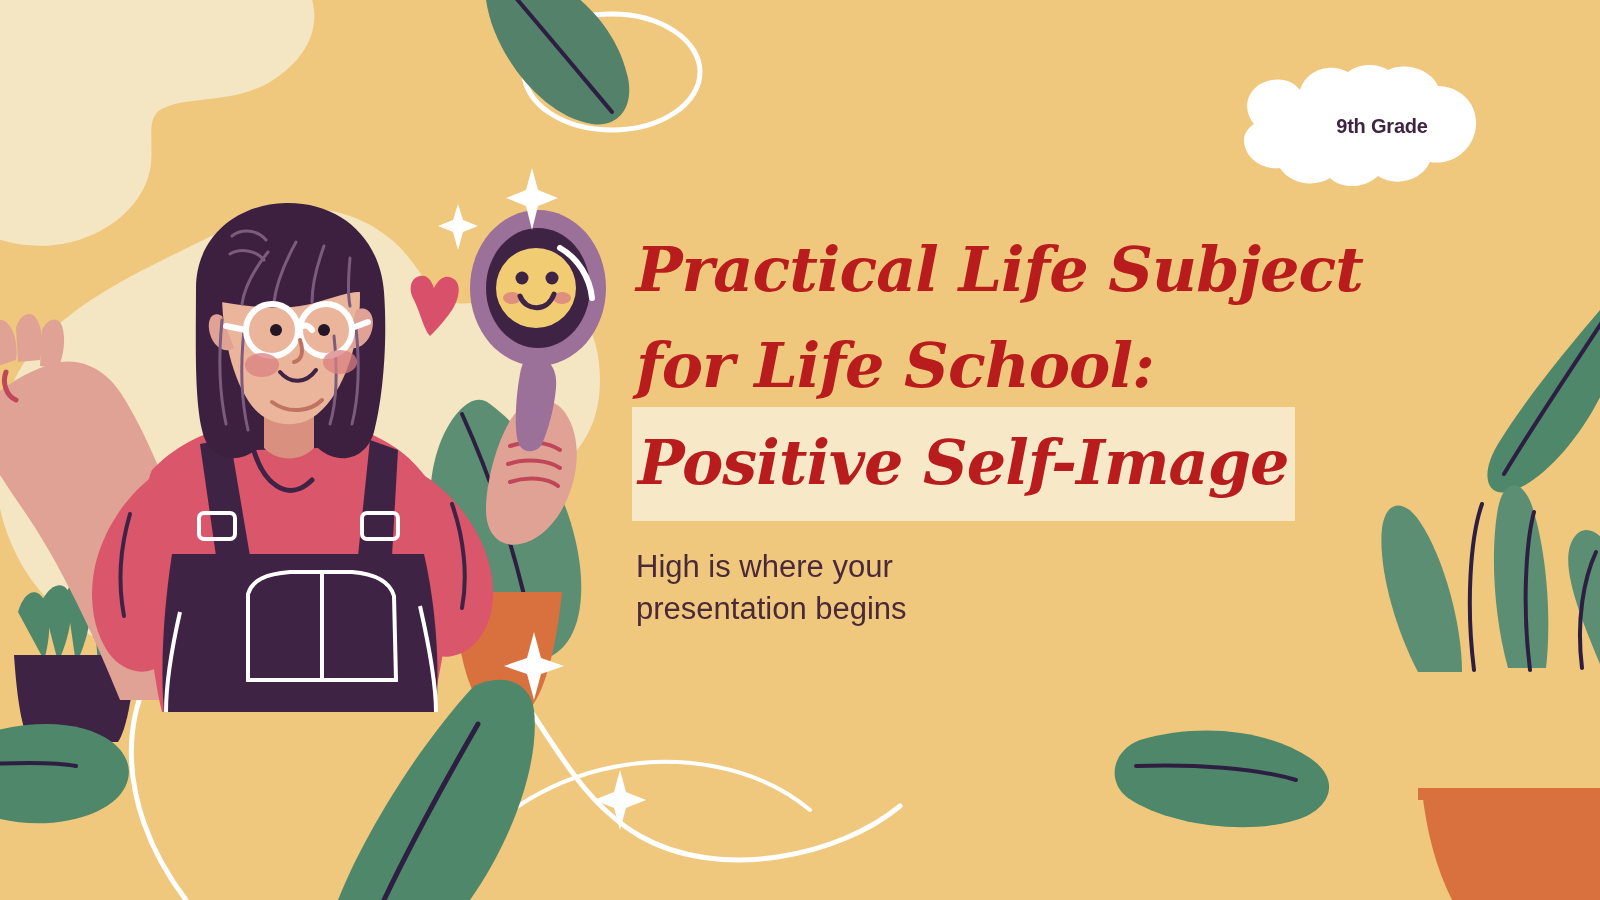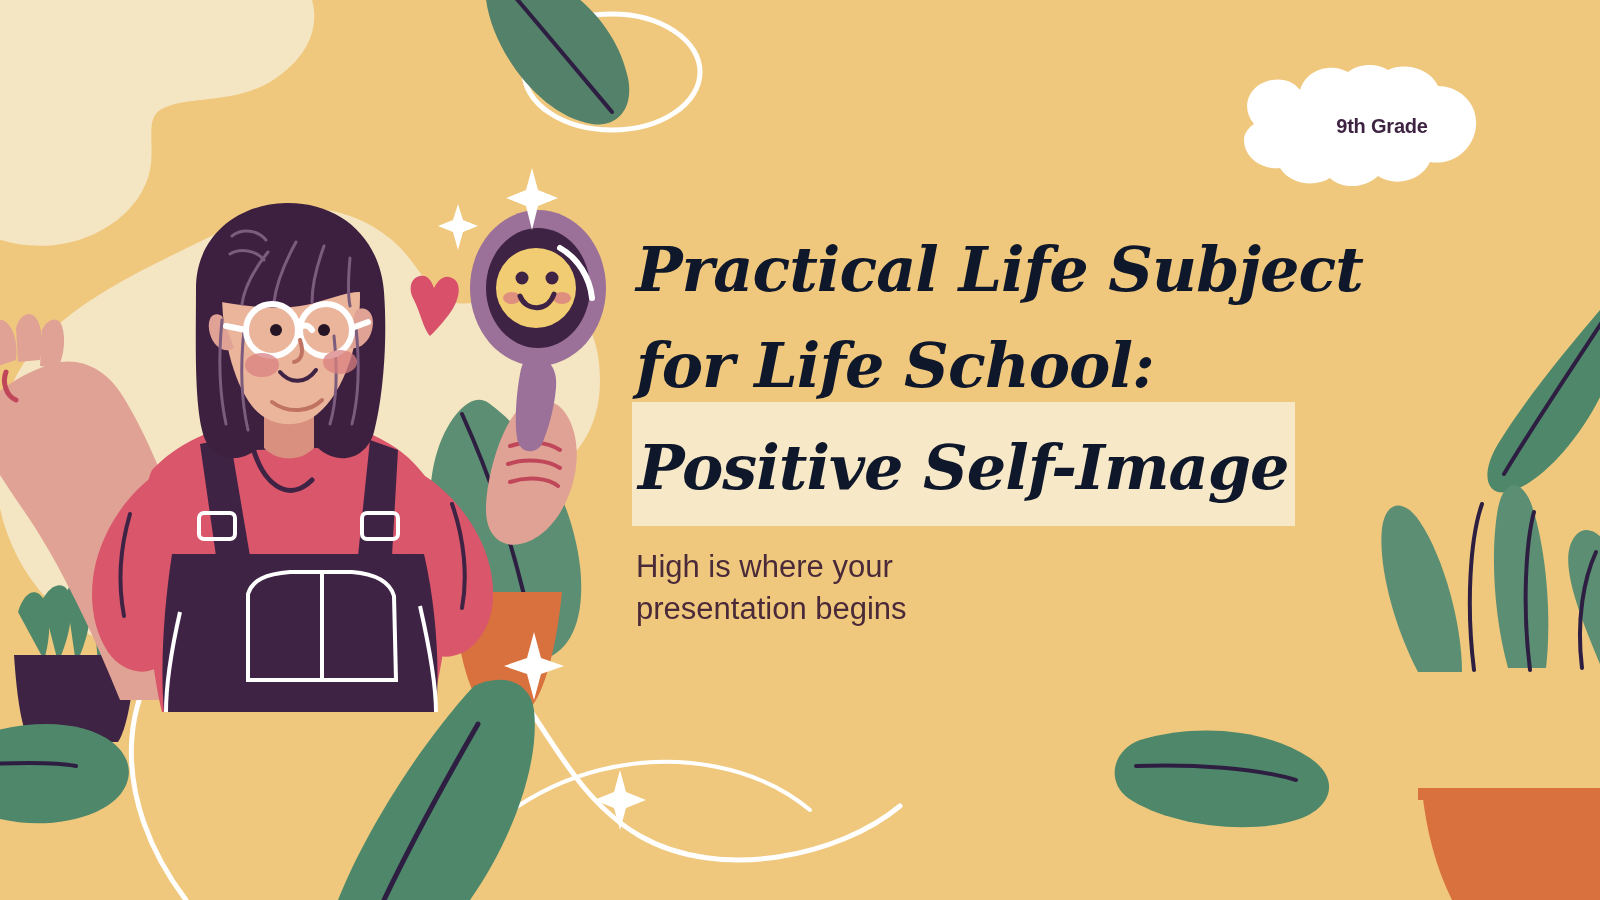--- a/index.html
+++ b/index.html
@@ -47,31 +47,31 @@
     left:636px; top:222px;
     width:800px;
     z-index:35;
   }
   .title-line {
     font-family:"DejaVu Serif", serif;
     font-weight:bold;
     font-style:italic;
     font-size:62px;
     line-height:96px;
-    color:#0f172a;
+    color:#b91c1c;
     letter-spacing:-1px;
     white-space:nowrap;
     height:96px;
     display:flex;
     align-items:center;
   }
   .title-line > span { display:inline-block; }
   .title-line.hl > span {
     background:#F7E8C8;
-    padding:18px 6px 10px 6px;
+    padding:8px 6px 10px 6px;
     margin-left:-4px;
   }
   .title-line.l3 { margin-top:2px; }
   .title-line.l4 { margin-top:4px; }
 
   .subtitle {
     margin-top:34px;
     font-family:"Liberation Sans", sans-serif;
     font-size:31px;
     line-height:1.35;

